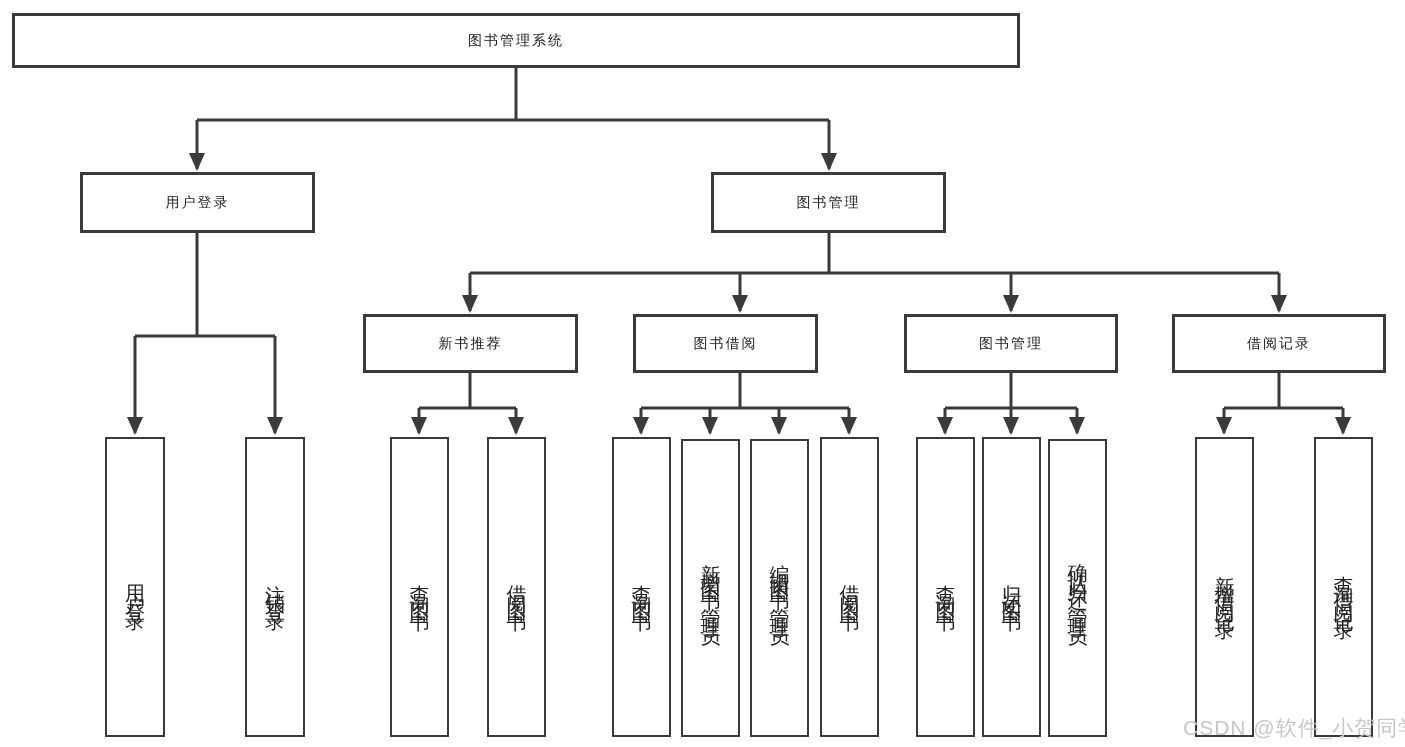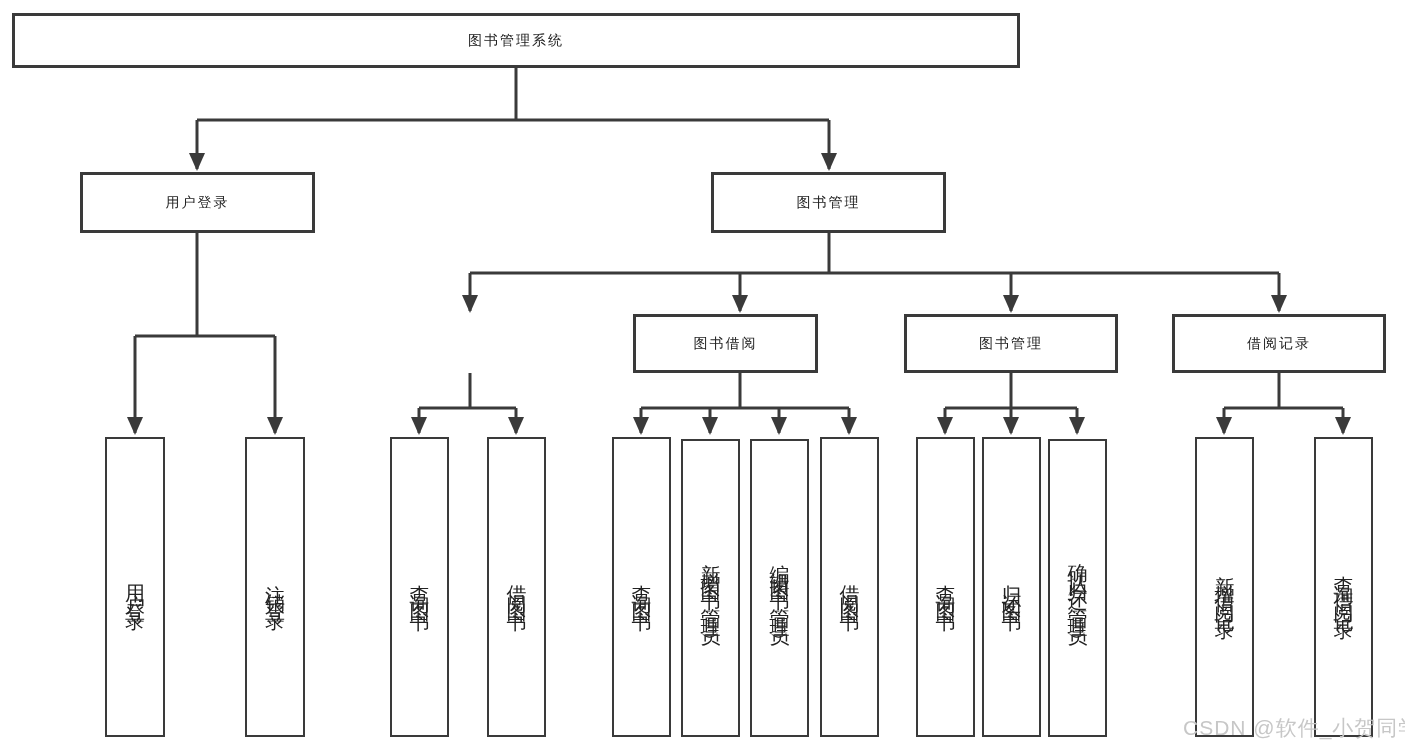--- a/index.html
+++ b/index.html
@@ -104,20 +104,23 @@
     <span>图书管理系统</span>
   </div>
 
   <div class="box hbox" style="left:80px; top:172px; width:235px; height:61px;">
     <span>用户登录</span>
   </div>
   <div class="box hbox" style="left:711px; top:172px; width:235px; height:61px;">
     <span>图书管理</span>
   </div>
 
+  <div class="box hbox" style="left:363px; top:314px; width:215px; height:59px;">
+    <span>新书推荐</span>
+  </div>
   <div class="box hbox" style="left:633px; top:314px; width:185px; height:59px;">
     <span>图书借阅</span>
   </div>
   <div class="box hbox" style="left:904px; top:314px; width:214px; height:59px;">
     <span>图书管理</span>
   </div>
   <div class="box hbox" style="left:1172px; top:314px; width:214px; height:59px;">
     <span>借阅记录</span>
   </div>
 

